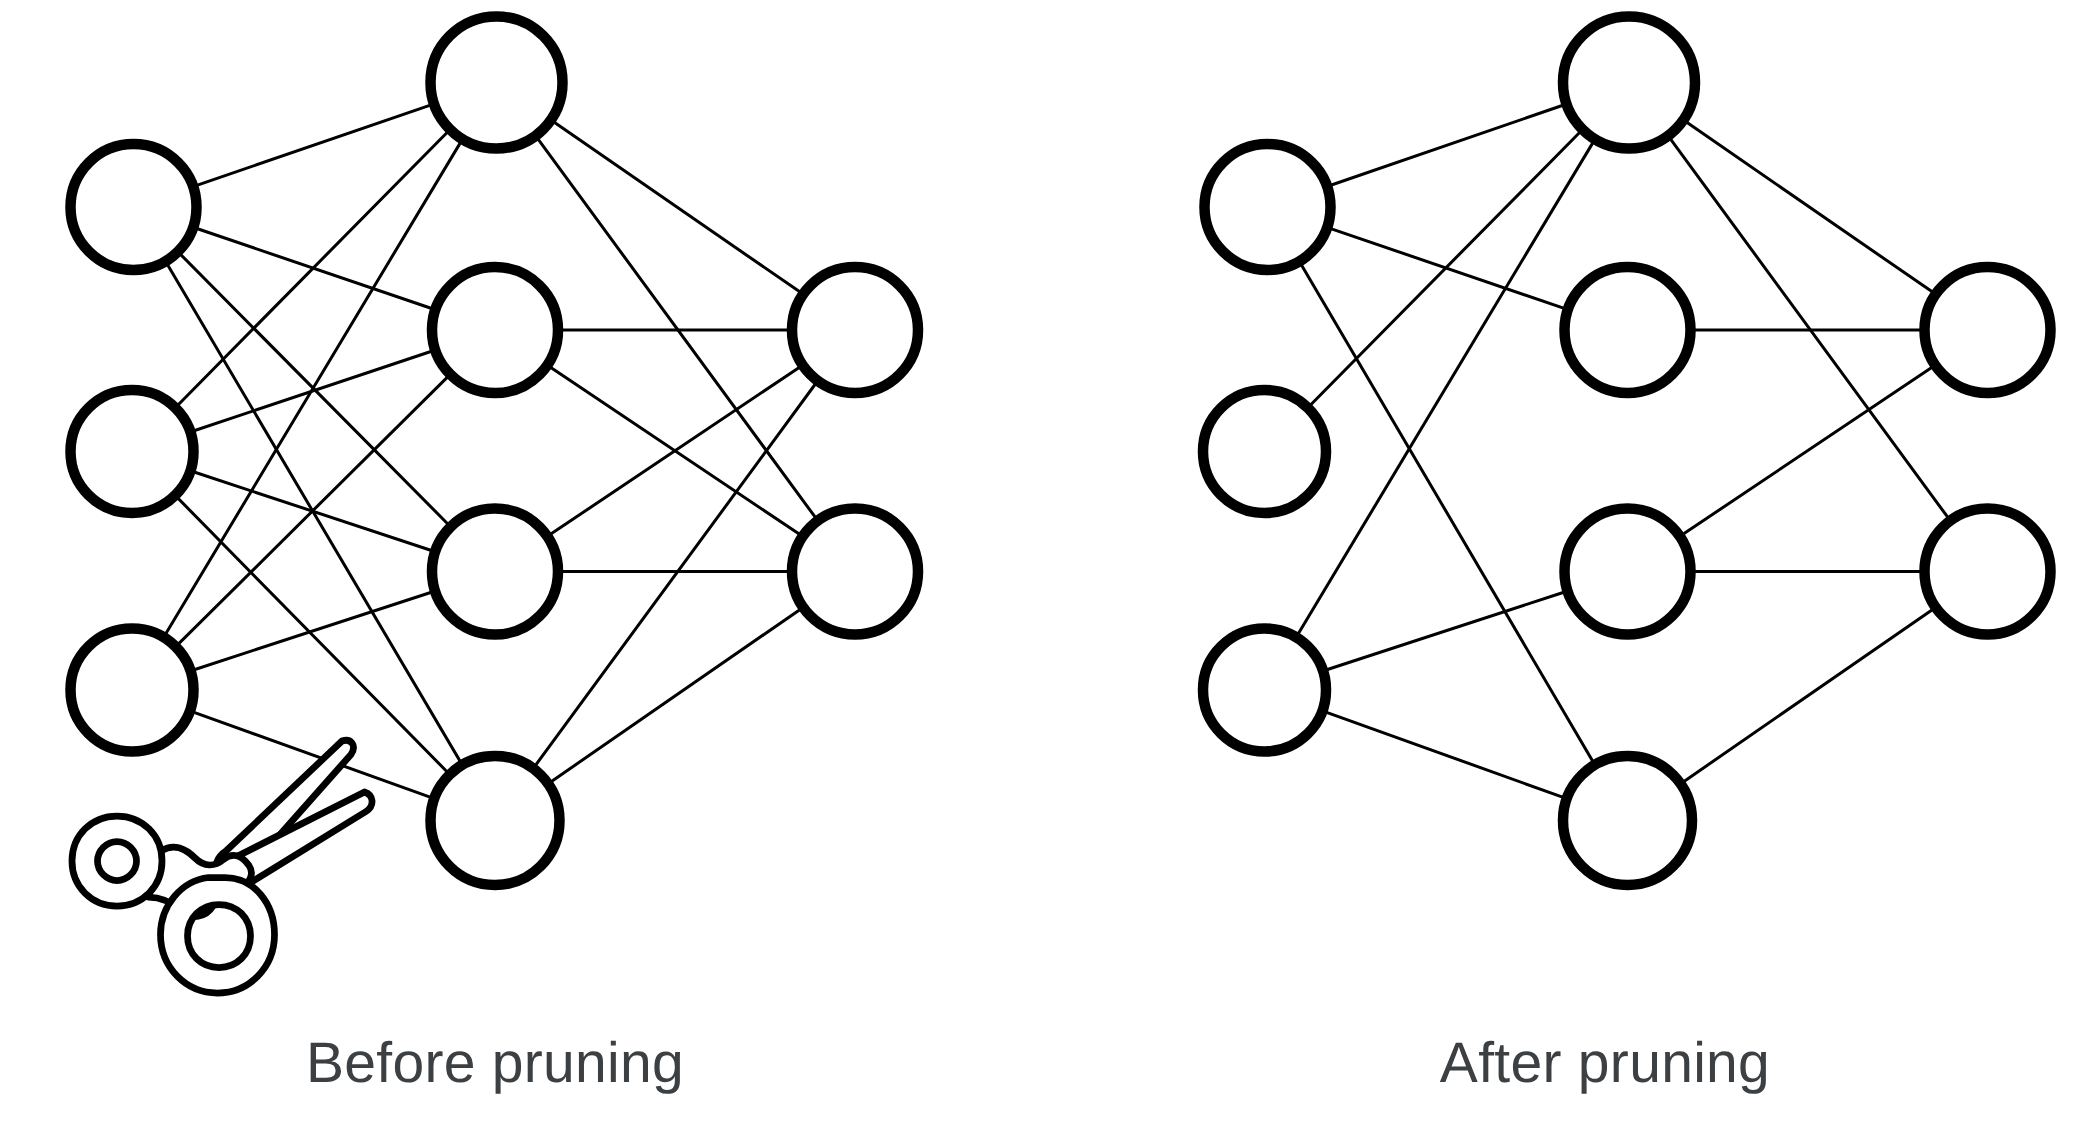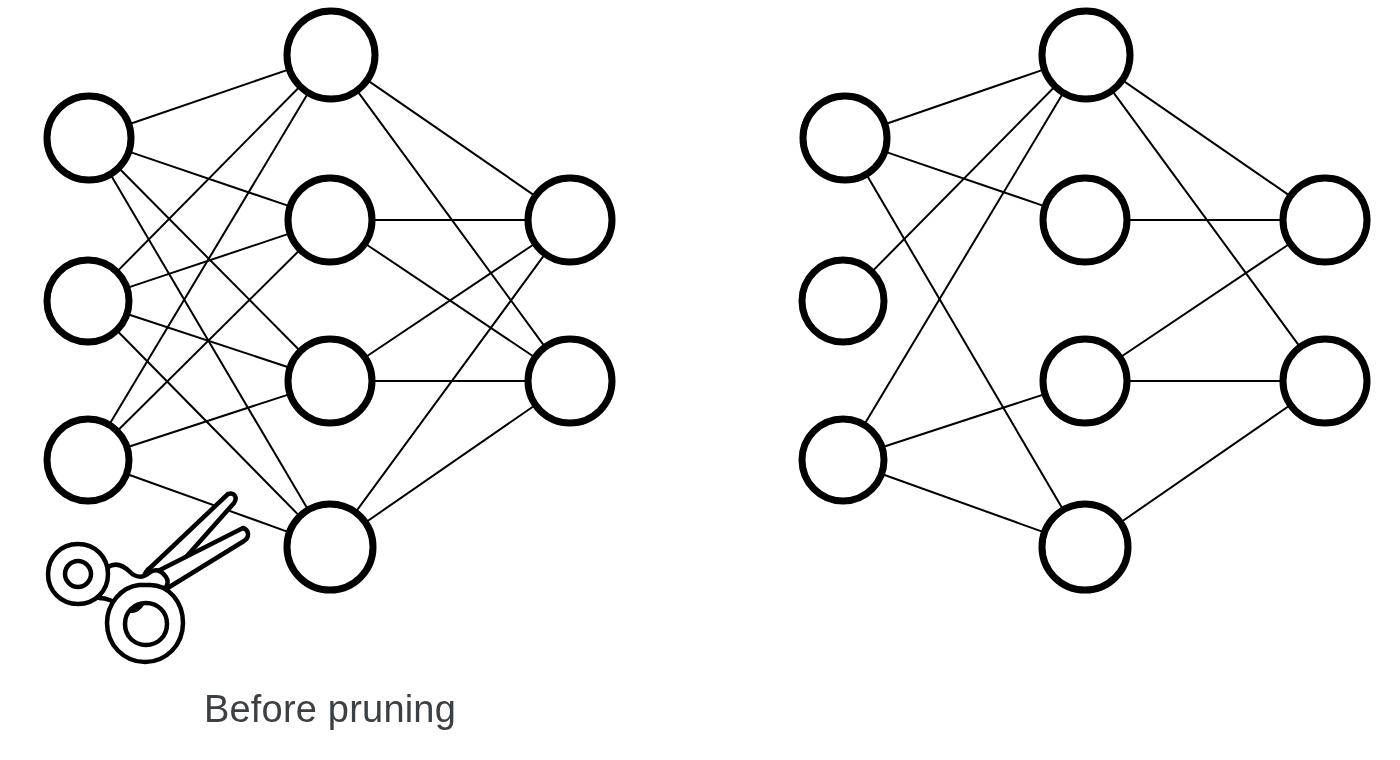--- a/index.html
+++ b/index.html
@@ -175,14 +175,15 @@
                M 146 603
                C 134 603 125 612 125 624
                C 125 636 134 645 146 645
                C 158 645 167 636 167 624
                C 167 612 158 603 146 603 Z"></path>
     </g>
   </svg>
 
   <div class="panel-caption" id="caption-before">Before pruning</div>
 
+  <div class="panel-caption" id="caption-after">After pruning</div>
 
 </div>
 
 </body></html>

